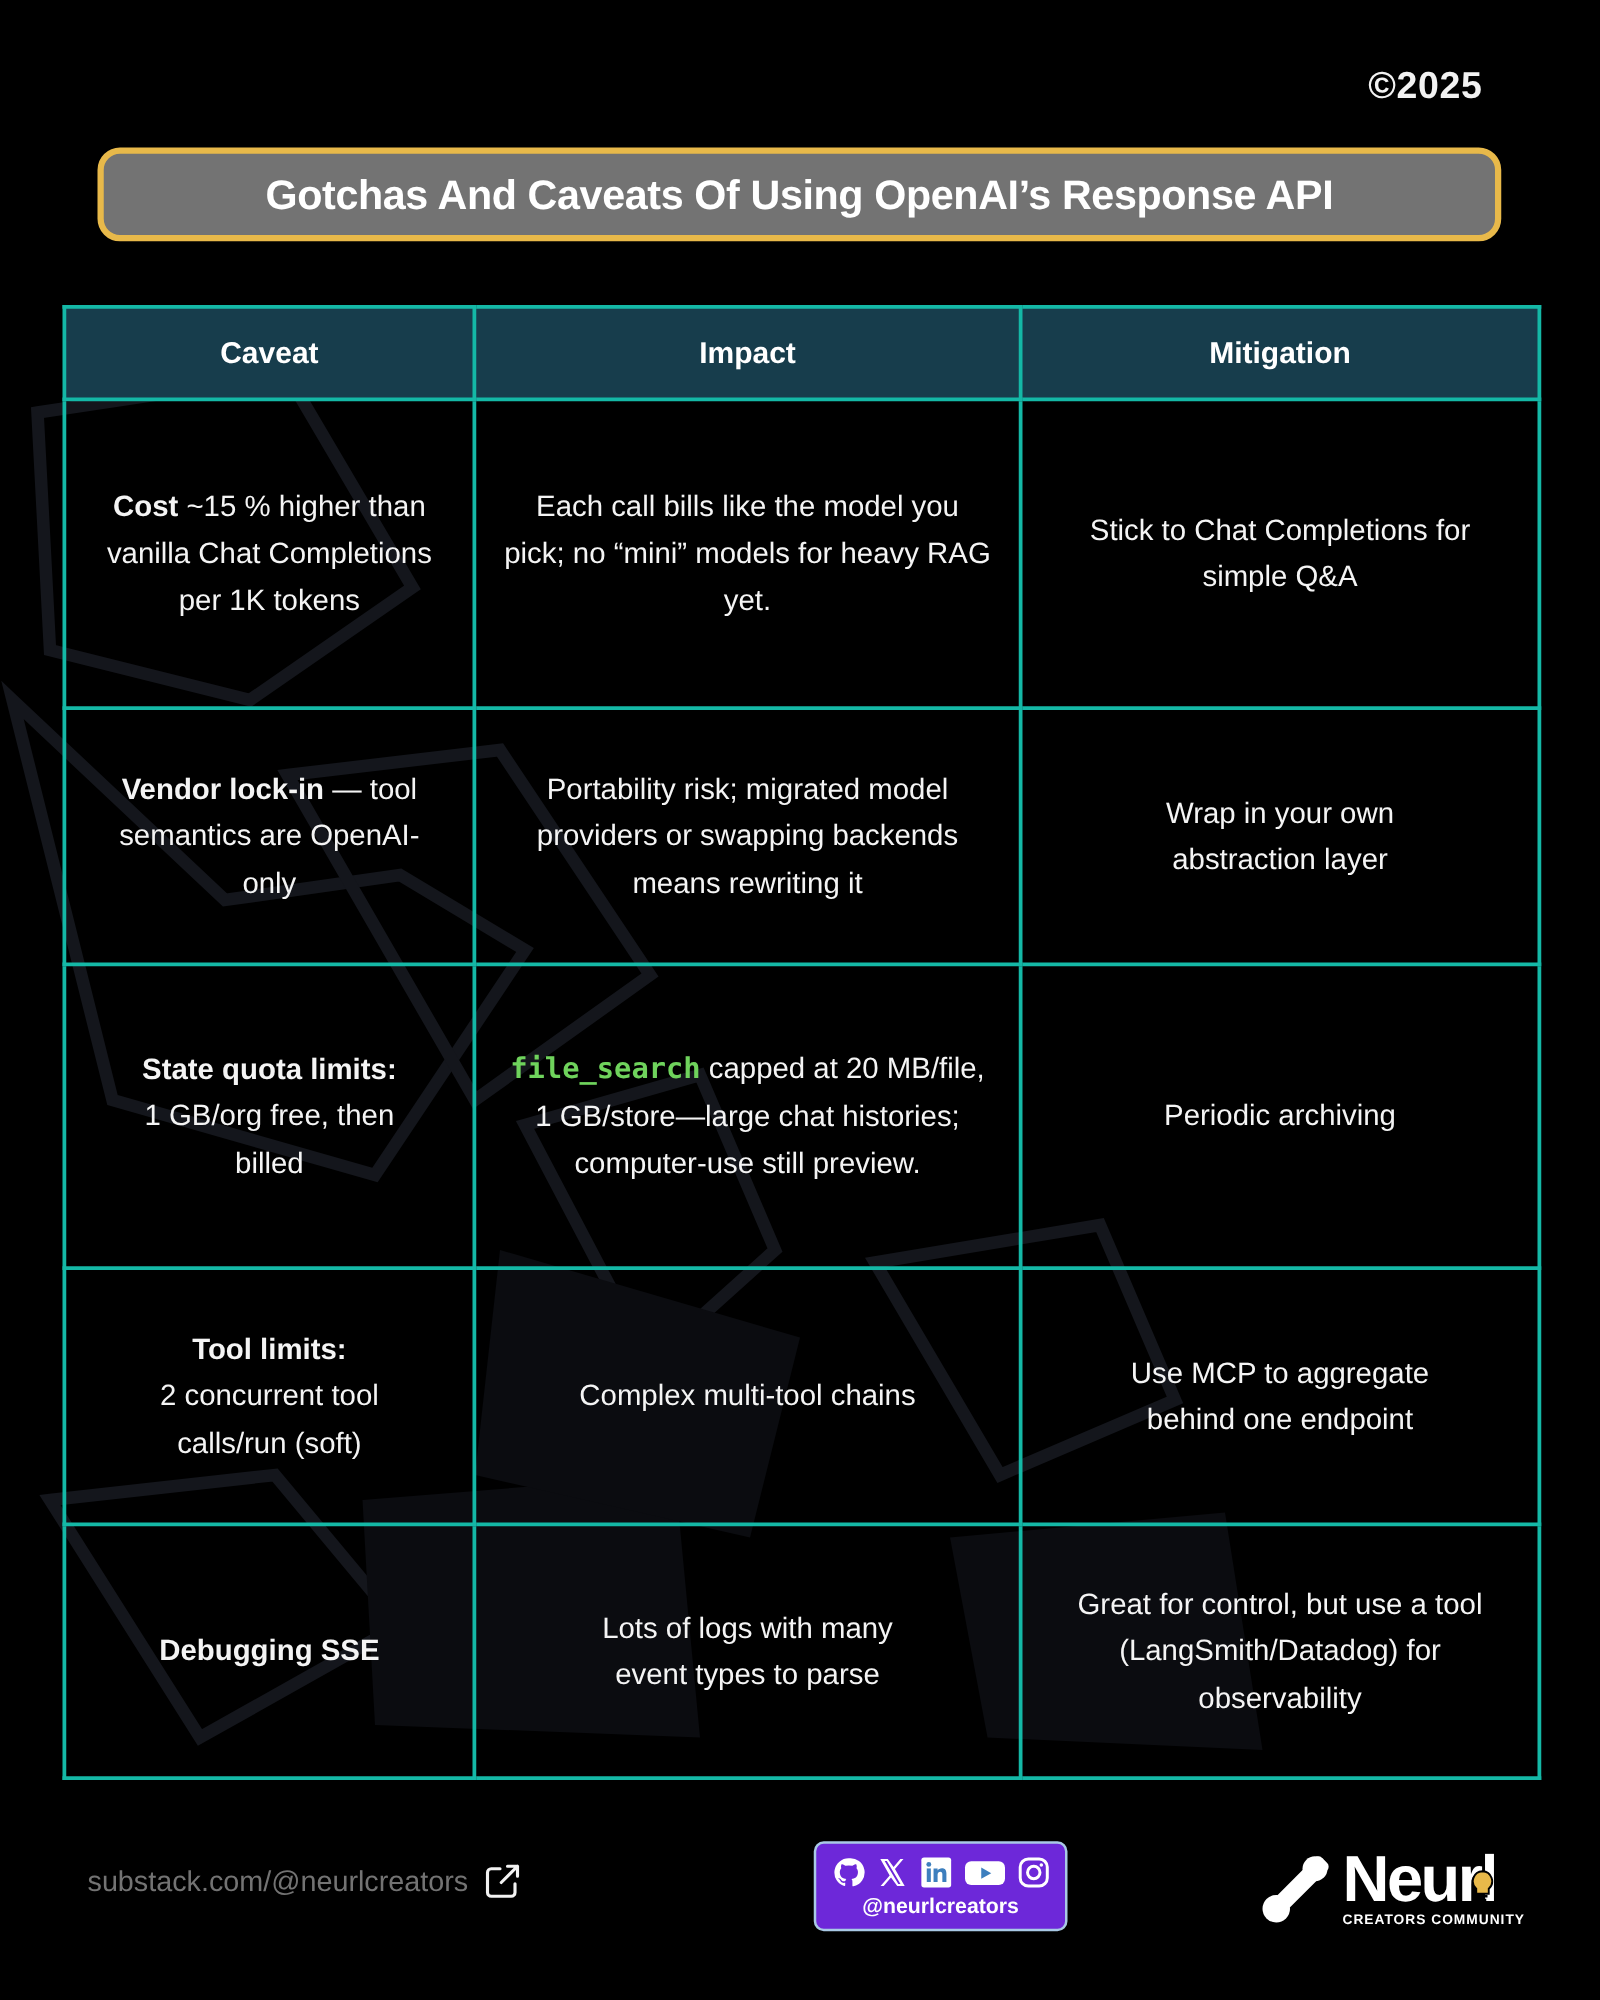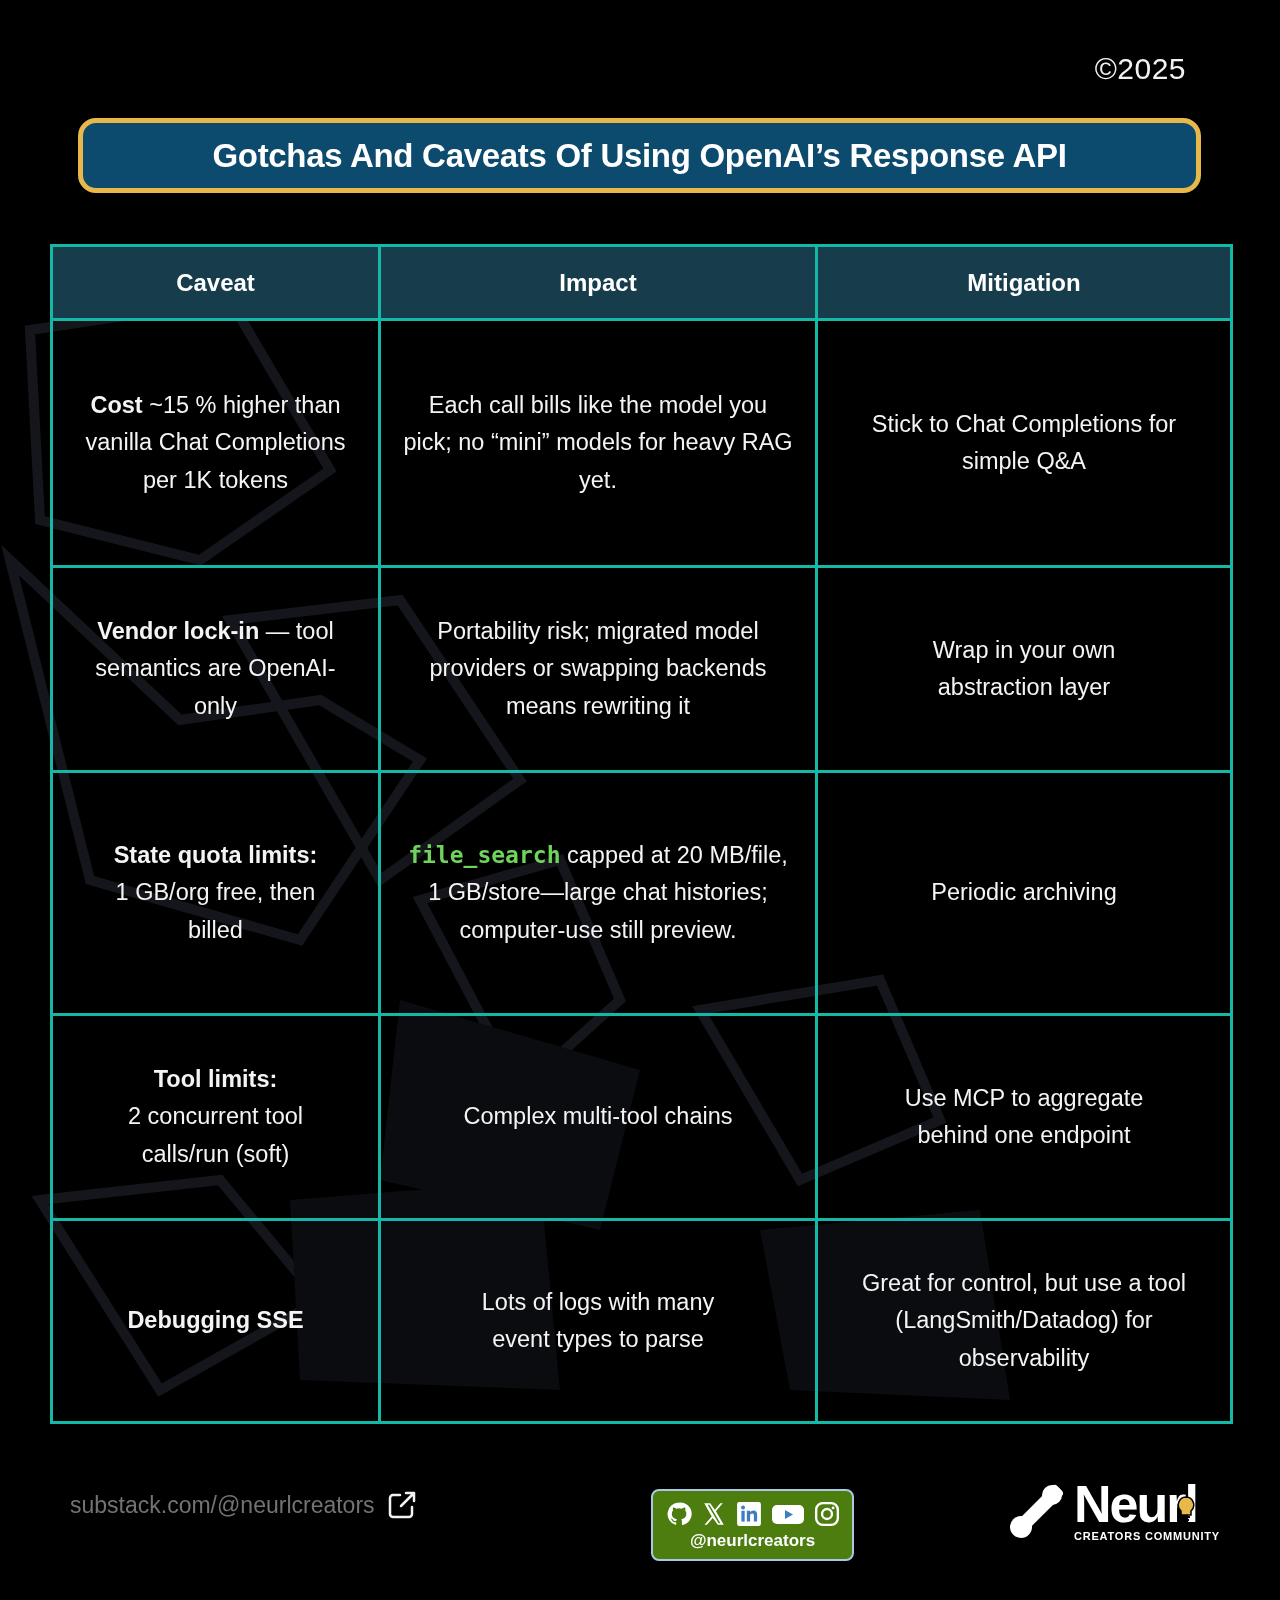--- a/index.html
+++ b/index.html
@@ -1,25 +1,25 @@
 <!DOCTYPE html>
 <html><head>
 <meta charset="utf-8">
 <style>
   * { box-sizing: border-box; margin: 0; padding: 0; }
   html, body { width: 1280px; height: 1600px; background: #000; overflow: hidden; }
   body { position: relative; font-family: "Liberation Sans", "DejaVu Sans", sans-serif; color: #fff; }
 
   .bg-shapes { position: absolute; left: 0; top: 0; width: 1280px; height: 1600px; z-index: 0; }
 
-  .copyright { position: absolute; right: 94px; top: 52px; font-size: 30px; font-weight: 400; letter-spacing: 0.5px; color: #f2f2f2; z-index: 2; }
+  .copyright { position: absolute; right: 94px; top: 52px; font-size: 30px; font-weight: 700; letter-spacing: 0.5px; color: #f2f2f2; z-index: 2; }
 
   .title-box {
     position: absolute; left: 78px; top: 118px; width: 1123px; height: 75px;
-    border: 5px solid #e8b94a; border-radius: 18px; background: #0c4a6e;
+    border: 5px solid #e8b94a; border-radius: 18px; background: #737373;
     display: flex; align-items: center; justify-content: center; z-index: 2;
   }
   .title-box h1 { font-size: 33px; font-weight: 700; color: #fff; letter-spacing: -0.3px; }
 
   .table {
     position: absolute; left: 50px; top: 244px; width: 1180px;
     border-collapse: collapse; z-index: 2; table-layout: fixed;
   }
   .table th, .table td {
     border: 3px solid #14b8a6; text-align: center; vertical-align: middle;
@@ -34,22 +34,22 @@
   .col1 { width: 328px; }
   .col2 { width: 437px; }
   .col3 { width: 415px; }
   .code { font-family: "DejaVu Sans Mono", "Liberation Mono", monospace; color: #6fd35c; font-weight: 700; font-size: 23px; }
 
   .footer-link { position: absolute; left: 70px; top: 1490px; display: flex; align-items: center; gap: 12px; z-index: 2; }
   .footer-link span.txt { font-size: 23px; font-weight: 300; color: #737373; }
 
   .social {
     position: absolute; left: 651px; top: 1473px; width: 203px; height: 72px;
-    background: #4d7c0f; border: 2px solid #a9c9e6; border-radius: 8px;
-    display: flex; flex-direction: column; align-items: center; justify-content: center; z-index: 2; margin-top: 16px;
+    background: #6d28d9; border: 2px solid #a9c9e6; border-radius: 8px;
+    display: flex; flex-direction: column; align-items: center; justify-content: center; z-index: 2;
   }
   .social .icons { display: flex; gap: 9px; align-items: center; height: 30px; }
   .social .handle { font-size: 17px; font-weight: 700; color: #fff; margin-top: 2px; }
 
   .logo { position: absolute; left: 1008px; top: 1480px; display: flex; align-items: center; z-index: 2; }
   .logo .word { display: flex; flex-direction: column; margin-left: 8px; }
   .logo .big { font-size: 52px; font-weight: 700; line-height: 48px; letter-spacing: -2px; color: #fff; position: relative; }
   .logo .small { font-size: 11px; font-weight: 700; letter-spacing: 0.8px; color: #fff; margin-top: 2px; }
 </style>
 </head>

